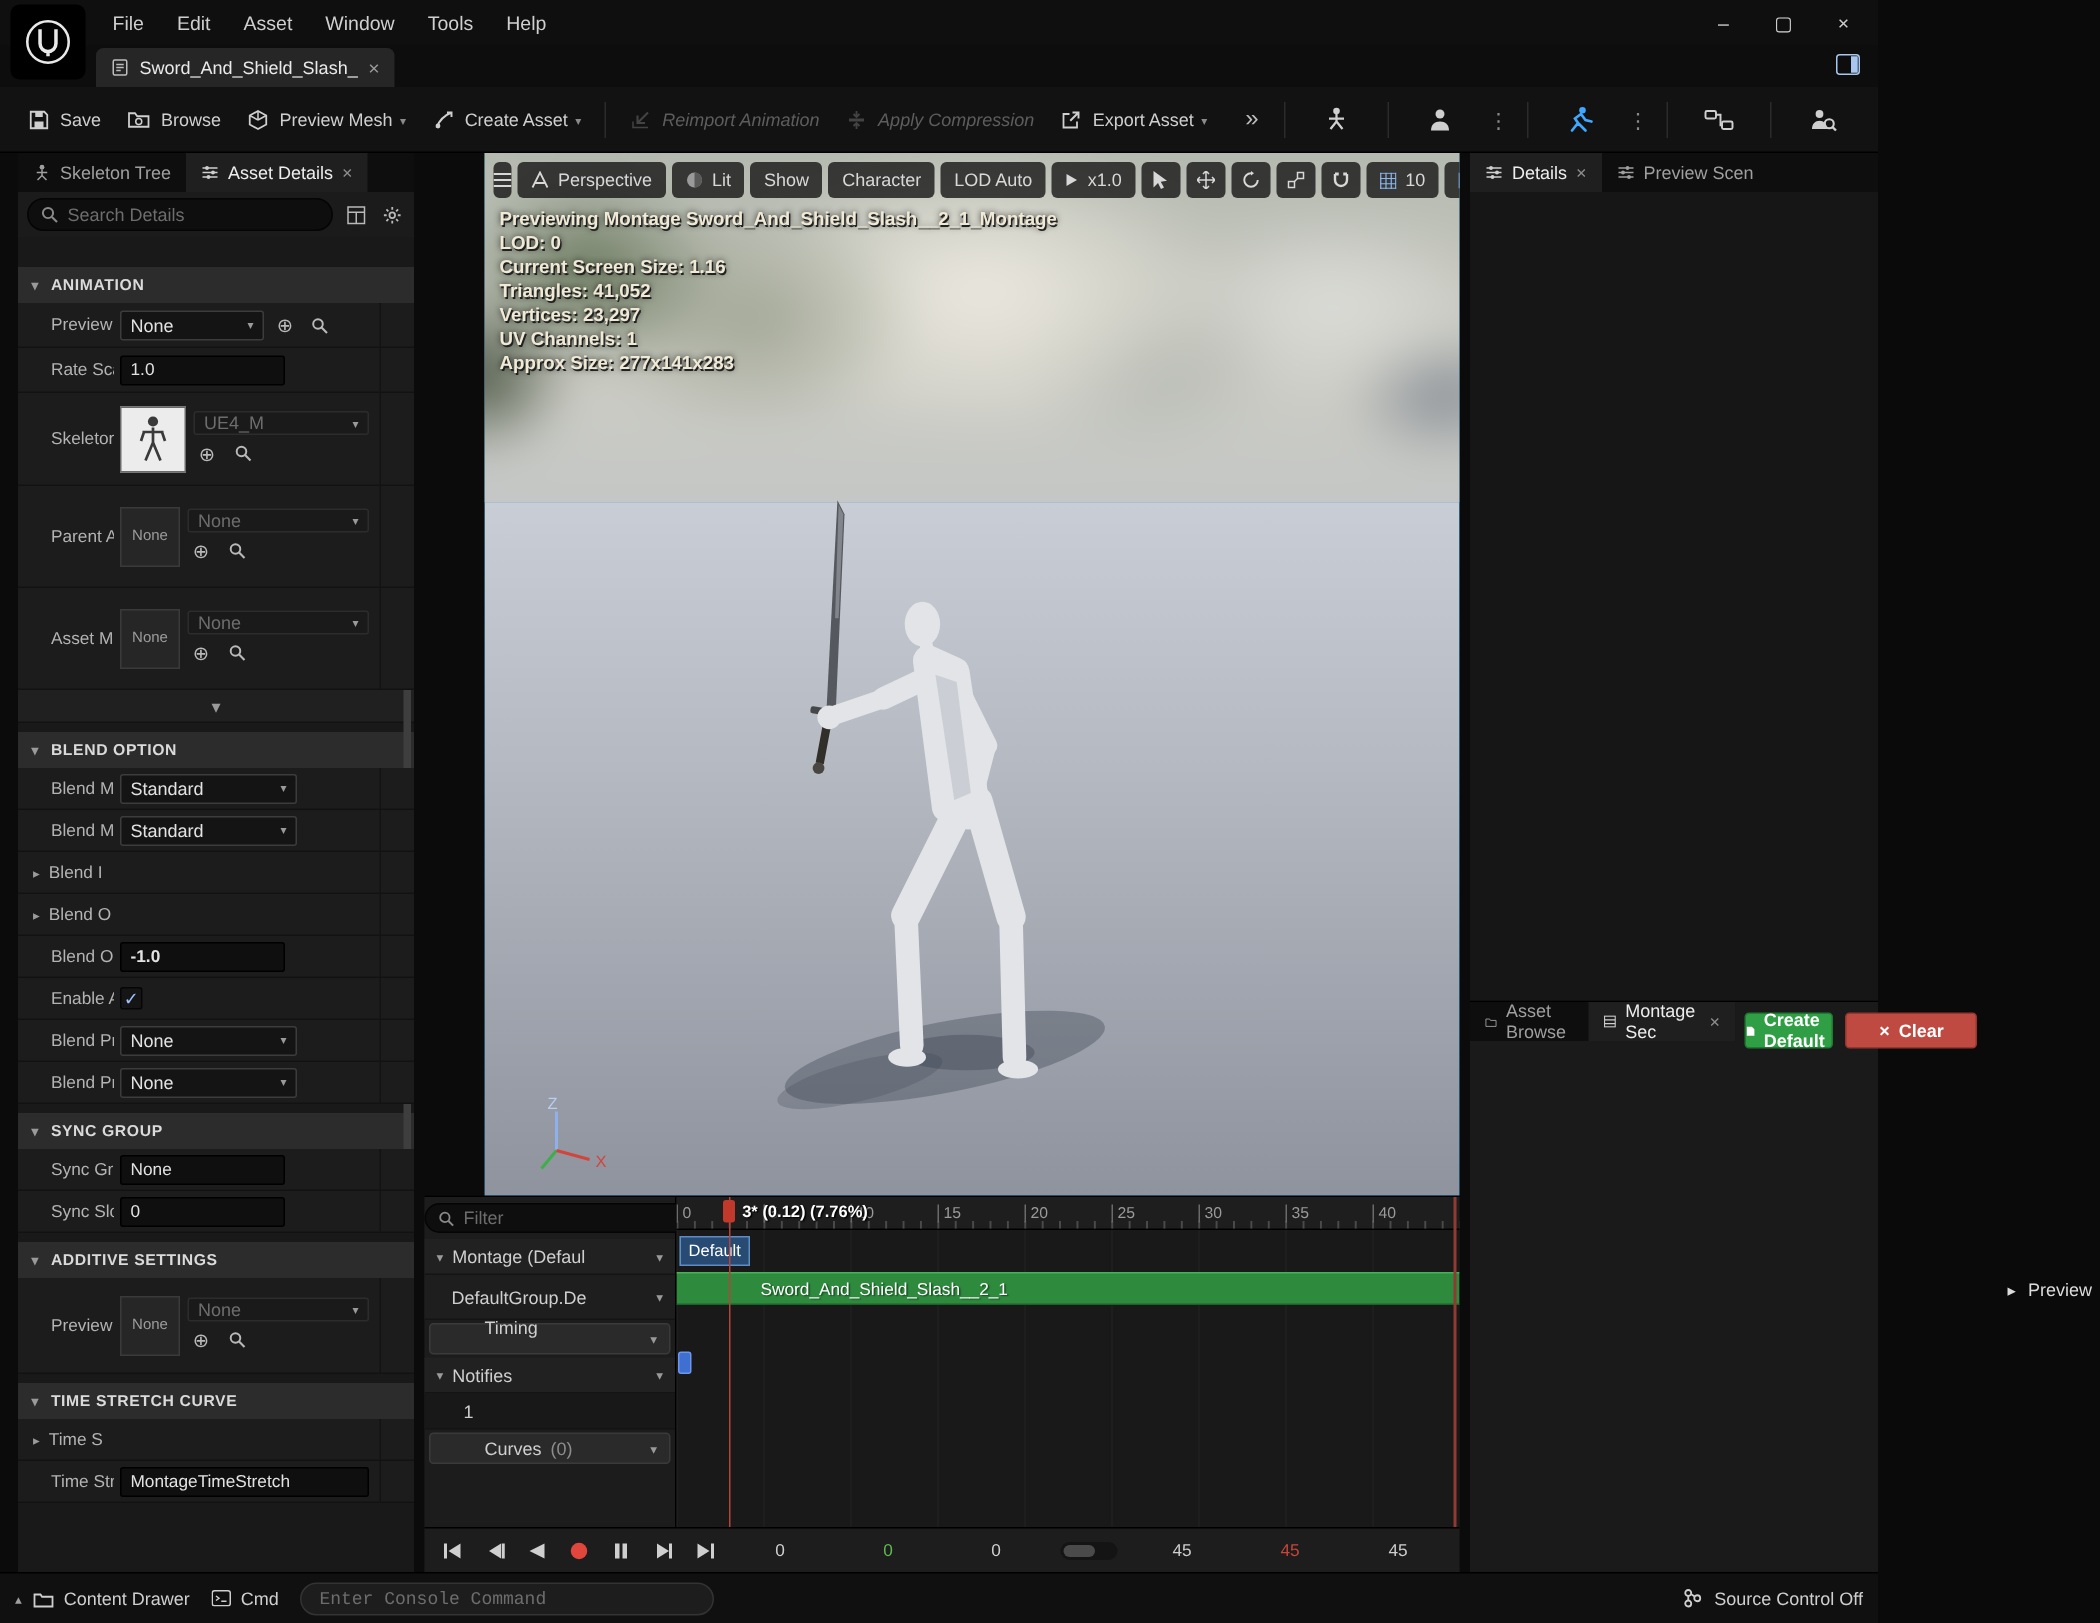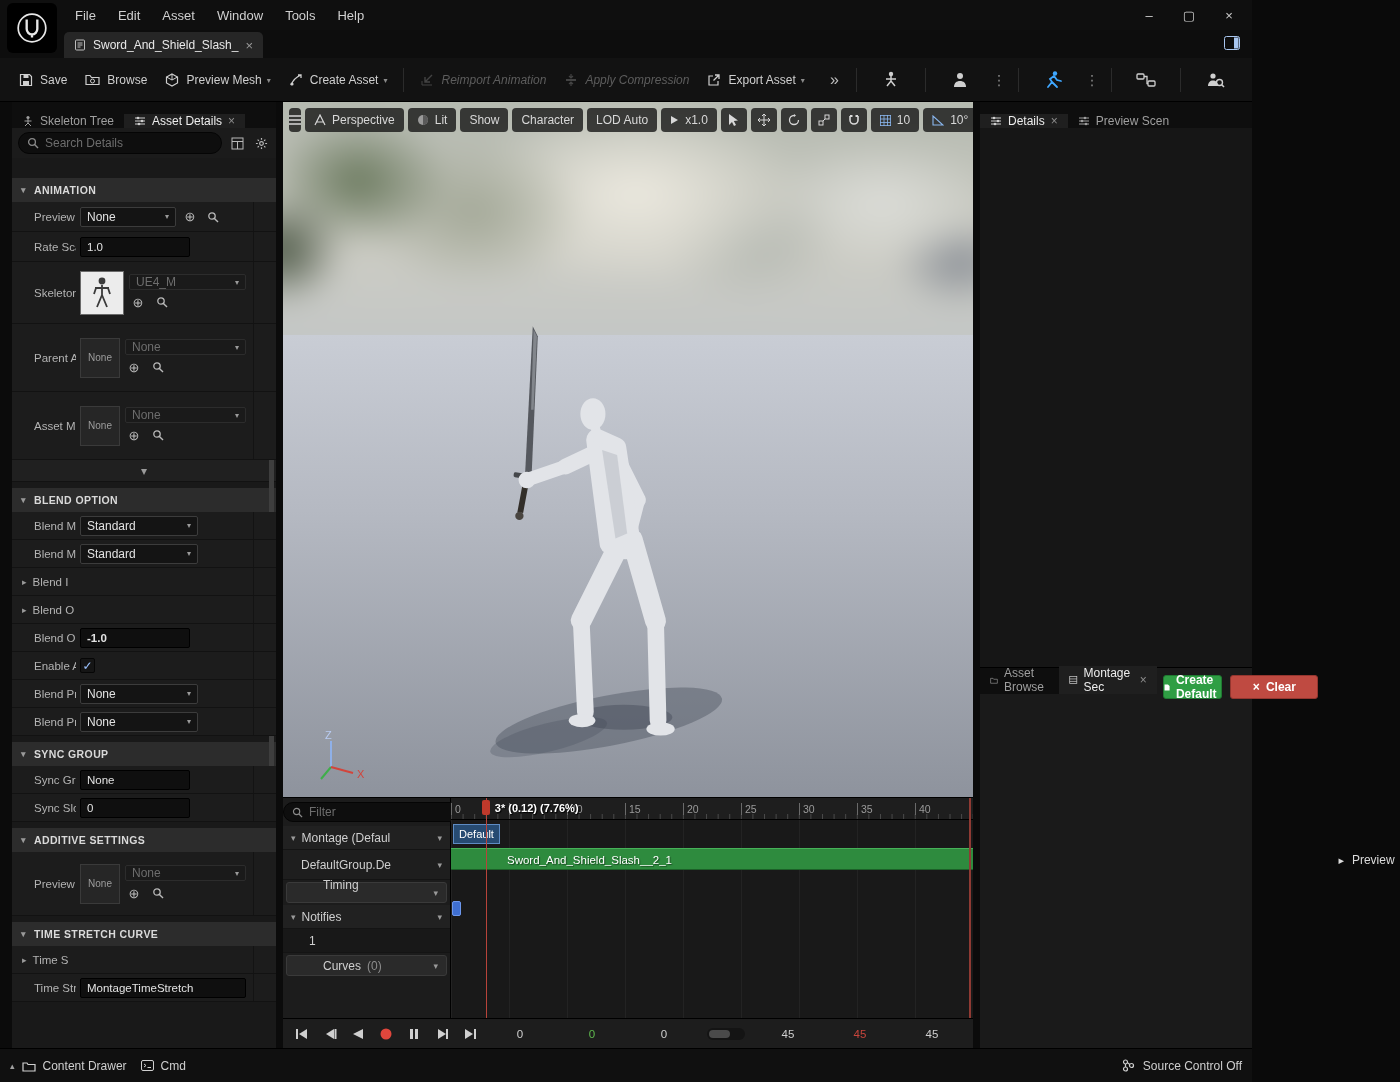--- a/index.html
+++ b/index.html
@@ -26,21 +26,21 @@
   .tb-right { margin-left:auto; display:flex; align-items:center; }
   .chev2 { color:#bdbdbd; font-size:16px; padding:4px 10px; }
   .mode-btn { width:54px; height:32px; display:flex; align-items:center; justify-content:center; border-radius:3px; }
   .kebab { color:#8a8a8a; font-size:14px; padding:0 5px; }
 
   
   .main { position:absolute; top:102px; left:0; right:0; bottom:34px; display:flex; padding-left:12px; gap:7px; }
 
   
   .left-panel { width:264px; flex:0 0 264px; display:flex; flex-direction:column; background:#171717; }
-  .panel-tabs { height:26px; display:flex; background:#0e0e0e;align-items:flex-end; }
+  .panel-tabs { height:26px; display:flex; background:#0e0e0e; }
   .panel-tab { display:flex; align-items:center; gap:6px; padding:0 10px; color:#9f9f9f; font-size:12px; }
   .panel-tab.active { background:#1f1f1f; color:#ededed; }
   .panel-tab .close { color:#8d8d8d; }
   .search-row { height:30px; display:flex; align-items:center; gap:6px; padding:0 6px; background:#1b1b1b; }
   .search-pill { flex:1; height:22px; background:#0e0e0e; border:1px solid #050505; border-radius:11px; display:flex; align-items:center; gap:6px; padding:0 8px; }
   .search-pill input { flex:1; background:transparent; border:none; outline:none; color:#15803d; font-size:12px; min-width:0; }
   input::placeholder { color:#6d6d6d; }
   .props { flex:1; position:relative; overflow:hidden; background:#191919; padding-top:14px; }
   .props-scrollbar { position:absolute; right:2px; top:90px; width:5px; height:560px; background:#3e3e3e; border-radius:3px; }
   .section-header { height:24px; background:#2c2c2c; display:flex; align-items:center; gap:8px; padding-left:9px; color:#dadada; font-weight:bold; font-size:10.5px; letter-spacing:.4px; margin-top:6px; }
@@ -58,21 +58,21 @@
   .mini-icon { width:18px; height:18px; display:flex; align-items:center; justify-content:center; color:#b9b9b9; font-size:13px; }
   .thumb-none { width:40px; height:40px; background:#262626; border:1px solid #3a3a3a; color:#9c9c9c; display:flex; align-items:center; justify-content:center; font-size:10px; flex:0 0 40px; }
   .thumb-skel { width:44px; height:44px; background:#ececec; border:1px solid #6a6a6a; display:flex; align-items:center; justify-content:center; flex:0 0 44px; }
   .stack { display:flex; flex-direction:column; gap:3px; flex:1; min-width:0; }
   .icon-row { display:flex; gap:6px; align-items:center; }
   .expander-row { height:22px; display:flex; align-items:center; justify-content:center; background:#202020; border-bottom:1px solid #121212; color:#9a9a9a; }
   .cb { width:15px; height:15px; background:#151515; border:1px solid #060606; border-radius:2px; display:flex; align-items:center; justify-content:center; color:#9cc3ff; font-size:12px; }
 
   
   .center { flex:1; min-width:0; display:flex; flex-direction:column; }
-  .viewport { position:relative; height:695px; background:#0369a1; overflow:hidden; }
+  .viewport { position:relative; height:695px; background:#0369a1; overflow:hidden;margin-left:40px; }
   .vp-sky { position:absolute; top:0; left:0; right:0; height:233px; background:#c4c9c0; overflow:hidden; }
   .vp-sky .blobs { position:absolute; inset:-40px; filter:blur(14px);
     background:
       radial-gradient(90px 80px at 5% 60%, #46523f 0%, rgba(70,82,63,0) 70%),
       radial-gradient(130px 95px at 15% 38%, #68775b 0%, rgba(104,119,91,0) 70%),
       radial-gradient(160px 110px at 30% 48%, #a3a897 0%, rgba(163,168,151,0) 70%),
       radial-gradient(230px 130px at 51% 42%, #ece9df 0%, rgba(236,233,223,0) 75%),
       radial-gradient(130px 85px at 66% 58%, #b5b9b2 0%, rgba(181,185,178,0) 70%),
       radial-gradient(170px 95px at 83% 45%, #dcddd8 0%, rgba(220,221,216,0) 70%),
       radial-gradient(95px 65px at 93% 64%, #8a8f96 0%, rgba(138,143,150,0) 70%),
@@ -668,20 +668,29 @@
             <div class="vp-pill">
               <svg width="12" height="11" viewBox="0 0 12 11">
                   <path d="M1 10h10L1 1z" fill="none" stroke="#8ab8f0" stroke-width="1.1"></path>
                 </svg>
               <span>10°</span>
             </div>
             <div class="vp-pill square">»</div>
           </div>
         </div>
 
+        <div class="vp-stats">
+          <div>Previewing Montage Sword_And_Shield_Slash__2_1_Montage</div>
+          <div>LOD: 0</div>
+          <div>Current Screen Size: 1.16</div>
+          <div>Triangles: 41,052</div>
+          <div>Vertices: 23,297</div>
+          <div>UV Channels: 1</div>
+          <div>Approx Size: 277x141x283</div>
+        </div>
 
         <div class="axis-gizmo">
           <svg width="64" height="58" viewBox="0 0 64 58">
             <line x1="26" y1="40" x2="26" y2="14" stroke="#8fb0e8" stroke-width="2"></line>
             <text x="20" y="12" fill="#b9ccf2" font-size="11" font-family="Liberation Sans">Z</text>
             <line x1="26" y1="40" x2="16" y2="52" stroke="#3fae4a" stroke-width="2"></line>
             <line x1="26" y1="40" x2="48" y2="46" stroke="#d2453c" stroke-width="2"></line>
             <text x="52" y="51" fill="#d2453c" font-size="11" font-family="Liberation Sans">X</text>
           </svg>
         </div>
@@ -885,20 +894,23 @@
         </svg>
       <span>Content Drawer</span>
     </div>
     <div class="sb-item">
       <svg width="13" height="11" viewBox="0 0 13 11">
           <rect x="0.5" y="0.5" width="12" height="10" rx="1.5" fill="none" stroke="#cfcfcf"></rect>
           <path d="M3 4l2 1.5L3 7M6.5 7.5h3.5" stroke="#cfcfcf" fill="none"></path>
         </svg>
       <span>Cmd</span>
     </div>
+    <div class="console-pill">
+      <input type="text" placeholder="Enter Console Command" style="">
+    </div>
     <div class="sb-right">
       <svg width="13" height="13" viewBox="0 0 13 13">
           <circle cx="3.5" cy="3" r="2" fill="none" stroke="#cfcfcf" stroke-width="1.2"></circle>
           <circle cx="3.5" cy="10" r="2" fill="none" stroke="#cfcfcf" stroke-width="1.2"></circle>
           <circle cx="9.5" cy="6.5" r="2" fill="none" stroke="#cfcfcf" stroke-width="1.2"></circle>
           <path d="M3.5 5v3M5.5 3.8l2.3 1.6" stroke="#cfcfcf" stroke-width="1.2"></path>
         </svg>
       <span>Source Control Off</span>
     </div>
   </div>

